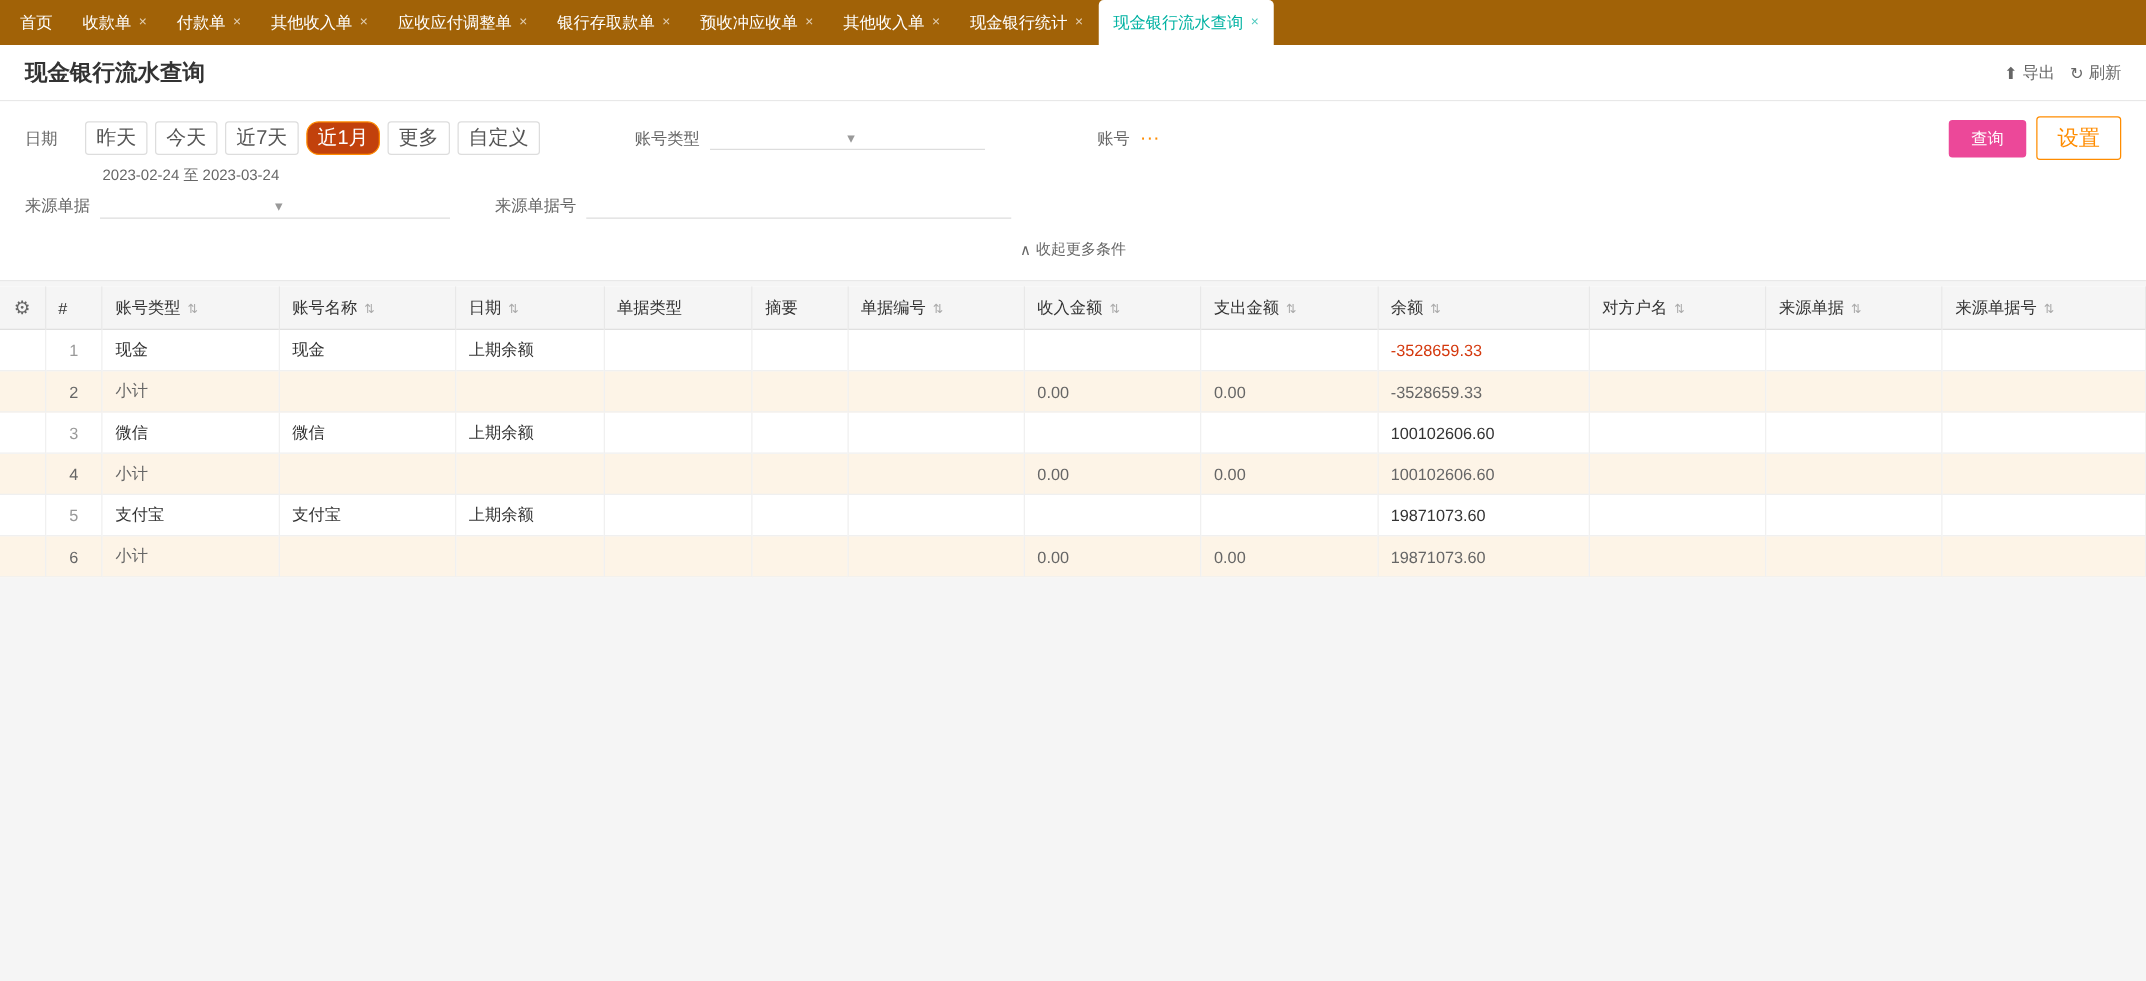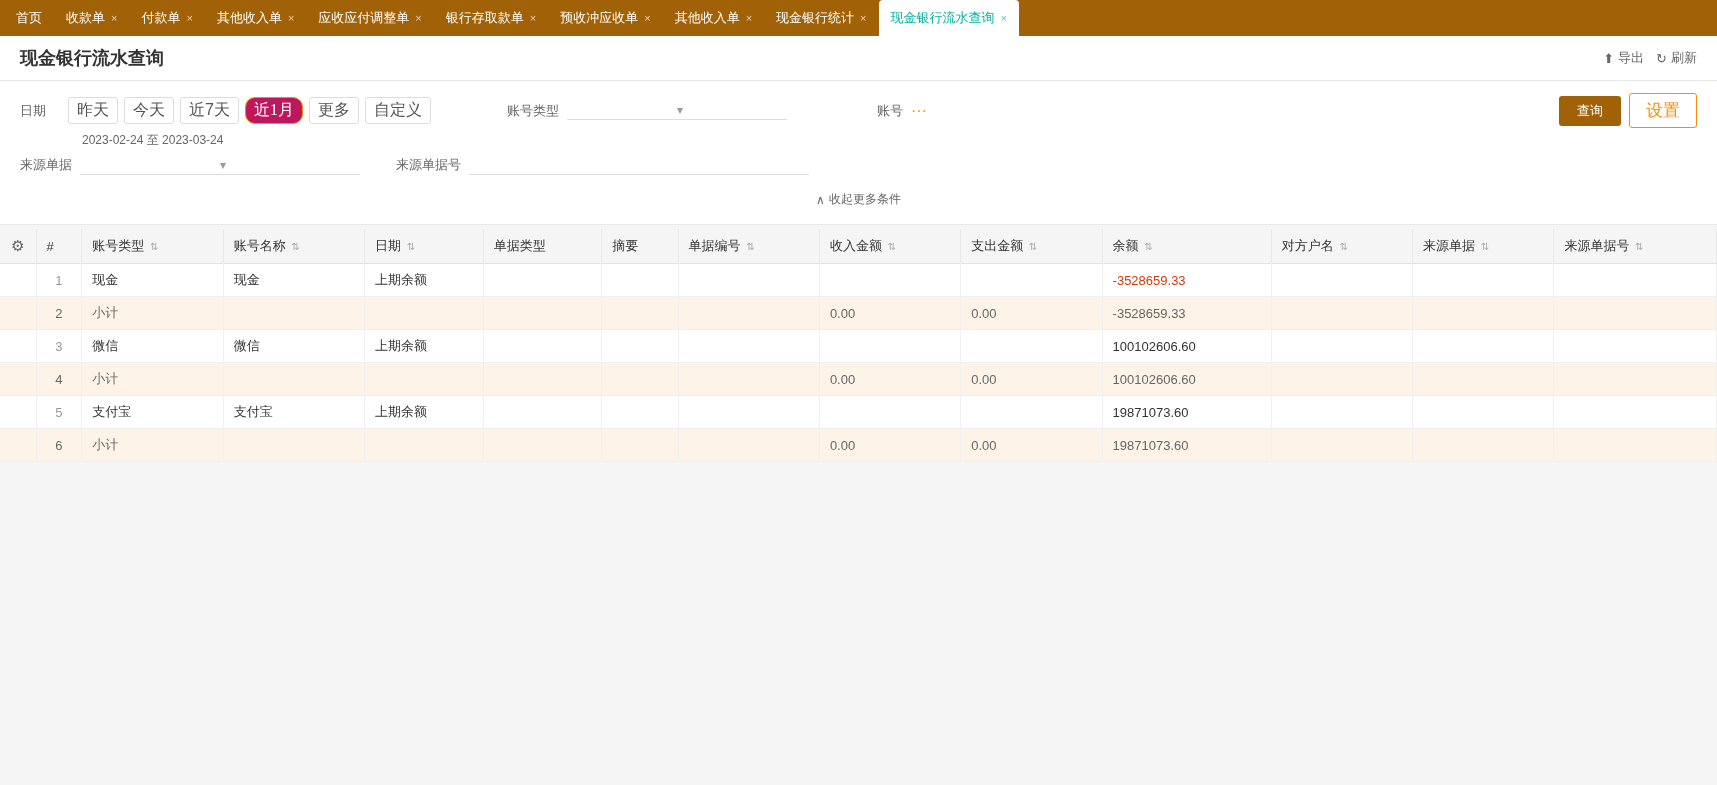--- a/index.html
+++ b/index.html
@@ -90,46 +90,45 @@
     .date-btn {
       padding: 2px 8px;
       border: 1px solid #ddd;
       border-radius: 3px;
       cursor: pointer;
       color: #555;
       font-size: 16px;
       background: #fff;
     }
     .date-btn.active {
-      background: #be185d;
+      background: #c2410c;
       color: #fff;
       border-color: #ff8c00;
       border-radius: 10px;
-      font-family: Liberation Serif, serif;
     }
     .date-range-text {
       color: #666;
       font-size: 12px;
       margin-left: 18px;
     }
     .filter-input {
       border: none;
       border-bottom: 1px solid #ddd;
       min-width: 300px;
       padding: 2px 4px;
       font-size: 13px;
       outline: none;
     }
     .filter-ellipsis {
       color: #ff8c00;
       font-size: 16px;
       cursor: pointer;
     }
     .query-btn {
-      background: #a16207;
+      background: #ec4899;
       color: #fff;
       border: none;
       padding: 6px 18px;
       border-radius: 3px;
       cursor: pointer;
       font-size: 13px;
     }
     .settings-btn {
       background: #fff;
       color: #ff8c00;

